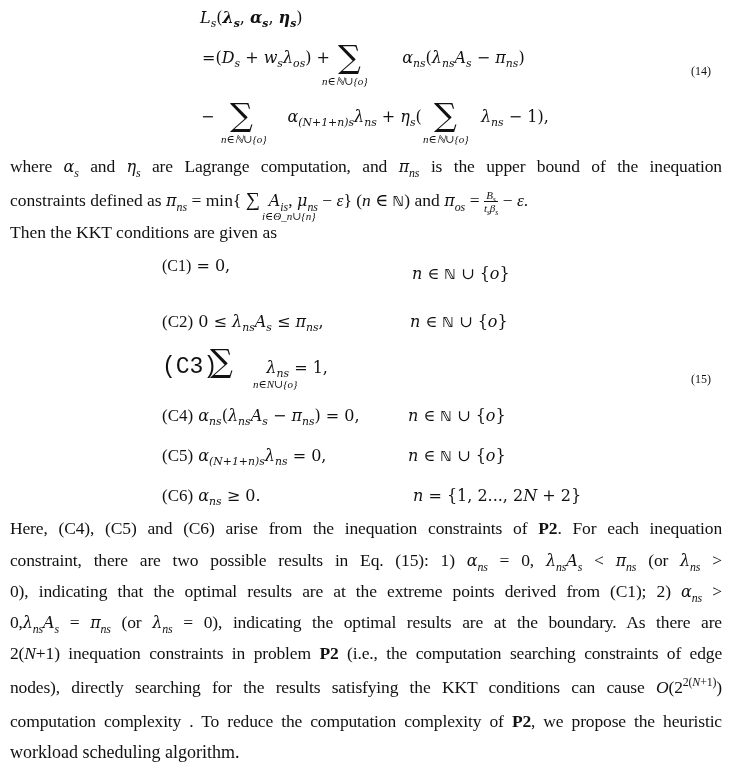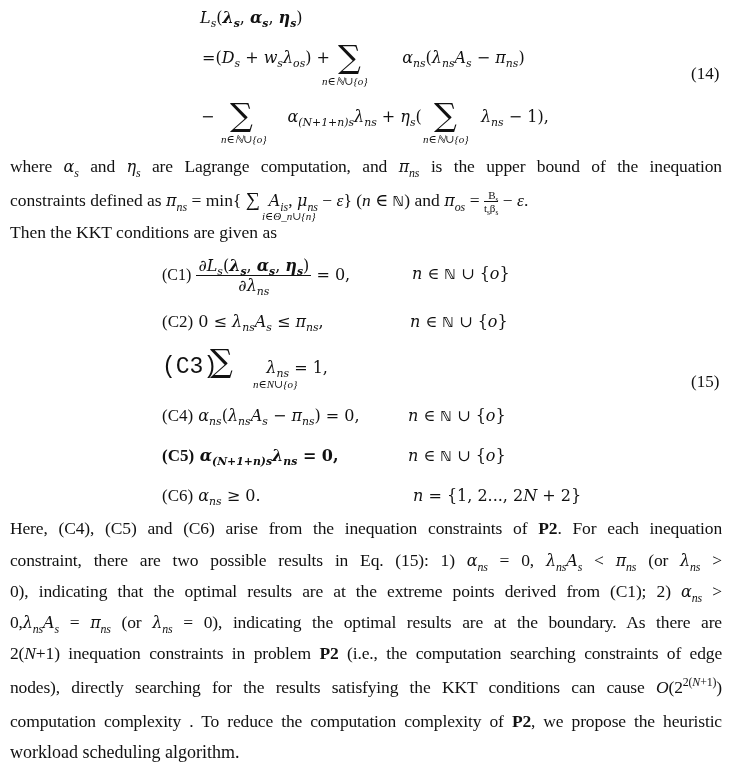--- a/index.html
+++ b/index.html
@@ -5,27 +5,27 @@
   html, body { margin:0; padding:0; background:#ffffff; }
   body { width:743px; height:770px; position:relative; overflow:hidden;
          font-family:"Liberation Serif","DejaVu Serif",serif; color:#111; font-size:17.5px; }
   .abs { position:absolute; white-space:nowrap; }
   .m { font-family:"DejaVu Serif","Liberation Serif",serif; font-size:16px; }
   i, .it { font-style:italic; }
   .bb { font-family:"DejaVu Sans",sans-serif; font-weight:bold; font-size:14px; }
   b.bf { font-weight:bold; font-style:italic; }
   sub, sup { font-size:68%; line-height:0; }
   .under { position:absolute; font-size:11px; white-space:nowrap; font-style:italic; }
-  .eqno { position:absolute; font-size:17px; }
+  .eqno { position:absolute; font-size:12px; }
   .para { position:absolute; left:10px; width:712px; font-size:17.5px; letter-spacing:-0.15px; }
   .just { text-align:justify; text-align-last:justify; }
   .frac { display:inline-block; vertical-align:middle; text-align:center; }
   .frac .num { display:block; border-bottom:1px solid #111; padding:0 2px; }
   .frac .den { display:block; padding:0 2px; }
-  .sfrac { display:inline-block; vertical-align:middle; text-align:right; font-size:11px; line-height:1.1; }
+  .sfrac { display:inline-block; vertical-align:middle; text-align:center; font-size:11px; font-style:italic; line-height:1.1; }
   .sfrac .num { display:block; border-bottom:1px solid #111; }
 </style>
 </head>
 <body>
 
 <div class="abs m" style="left:200px;top:8px;">
   <i>L</i><sub><i>s</i></sub>(<b class="bf">λ</b><sub><b class="bf">s</b></sub>, <b class="bf">α</b><sub><b class="bf">s</b></sub>, <b class="bf">η</b><sub><b class="bf">s</b></sub>)
 </div>
 
 <div class="abs m" style="left:202px;top:48px;">
@@ -52,21 +52,21 @@
 </div>
 <div class="abs" style="left:10px;top:188px;font-size:17.5px;">
   <span>constraints defined as</span> <i class="m">π</i><sub><i>ns</i></sub> = <span>min{</span>&nbsp;<span style="font-size:20px;">∑</span>&nbsp;&nbsp;<i class="m">A</i><sub><i>is</i></sub>, <i class="m">μ</i><sub><i>ns</i></sub> − <i>ε</i>} (<i>n</i> ∈ <span class="bb">ℕ</span>) <span>and</span> <i class="m">π</i><sub><i>os</i></sub> =
   <span class="sfrac"><span class="num">B<sub>s</sub></span><span class="den">t<sub>s</sub>β<sub>s</sub></span></span> − <i>ε</i>.
 </div>
 <div class="under" style="left:262px;top:210px;">i∈Θ_n∪{n}</div>
 <div class="abs" style="left:10px;top:222px;font-size:17.5px;">Then the KKT conditions are given as</div>
 
 <div class="abs m" style="left:162px;top:256px;">
   <span style="font-family:'Liberation Serif',serif;font-size:16px;">(C1)</span>
-  <span class="frac"><span class="num">∂<i>L</i><sub><i>s</i></sub>(<b class="bf">λ</b><sub><b class="bf">s</b></sub>, <b class="bf">α</b><sub><b class="bf">s</b></sub>, <b class="bf">η</b><sub><b class="bf">s</b></sub>)</span><span class="den">∂<i>λ</i><sub><i>ns</i></sub></span></span> = 0,
+   = 0,
 </div>
 <div class="abs m" style="left:412px;top:264px;">
   <i>n</i> ∈ <span class="bb">ℕ</span> ∪ {<i>o</i>}
 </div>
 
 <div class="abs m" style="left:162px;top:312px;">
   <span style="font-family:'Liberation Serif',serif;font-size:17px;">(C2)</span>
   0 ≤ <i>λ</i><sub><i>ns</i></sub><i>A</i><sub><i>s</i></sub> ≤ <i>π</i><sub><i>ns</i></sub>,
 </div>
 <div class="abs m" style="left:410px;top:312px;">
@@ -82,21 +82,21 @@
 <div class="eqno" style="left:691px;top:372px;">(15)</div>
 
 <div class="abs m" style="left:162px;top:406px;">
   <span style="font-family:'Liberation Serif',serif;font-size:17px;">(C4)</span>
   <i>α</i><sub><i>ns</i></sub>(<i>λ</i><sub><i>ns</i></sub><i>A</i><sub><i>s</i></sub> − <i>π</i><sub><i>ns</i></sub>) = 0,
 </div>
 <div class="abs m" style="left:408px;top:406px;">
   <i>n</i> ∈ <span class="bb">ℕ</span> ∪ {<i>o</i>}
 </div>
 
-<div class="abs m" style="left:162px;top:446px;font-weight:bold;">
+<div class="abs m" style="left:162px;top:446px;">
   <span style="font-family:'Liberation Serif',serif;font-size:17px;">(C5)</span>
   <i>α</i><sub><i>(N+1+n)s</i></sub><i>λ</i><sub><i>ns</i></sub> = 0,
 </div>
 <div class="abs m" style="left:408px;top:446px;">
   <i>n</i> ∈ <span class="bb">ℕ</span> ∪ {<i>o</i>}
 </div>
 
 <div class="abs m" style="left:162px;top:486px;">
   <span style="font-family:'Liberation Serif',serif;font-size:17px;">(C6)</span>
   <i>α</i><sub><i>ns</i></sub> ≥ 0.

